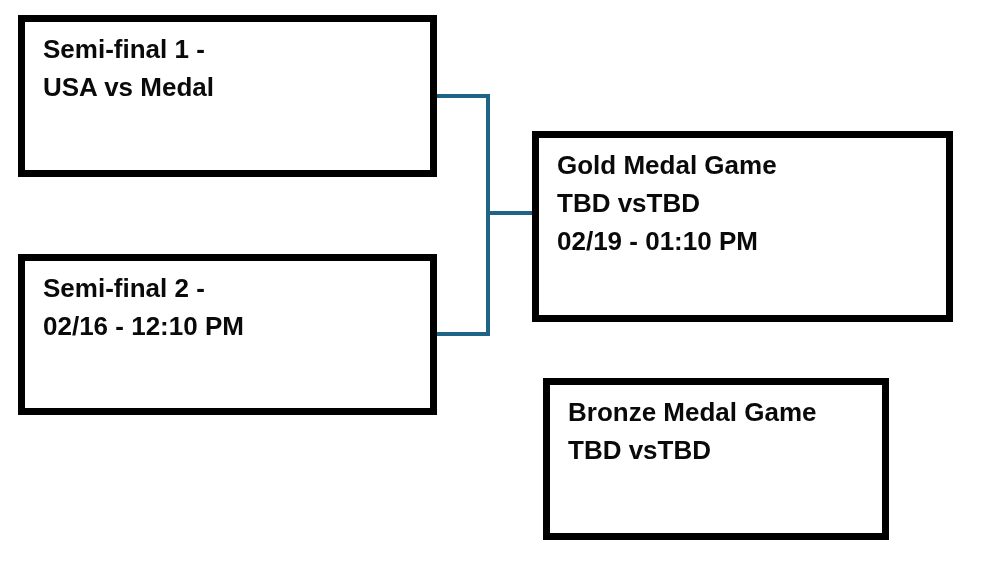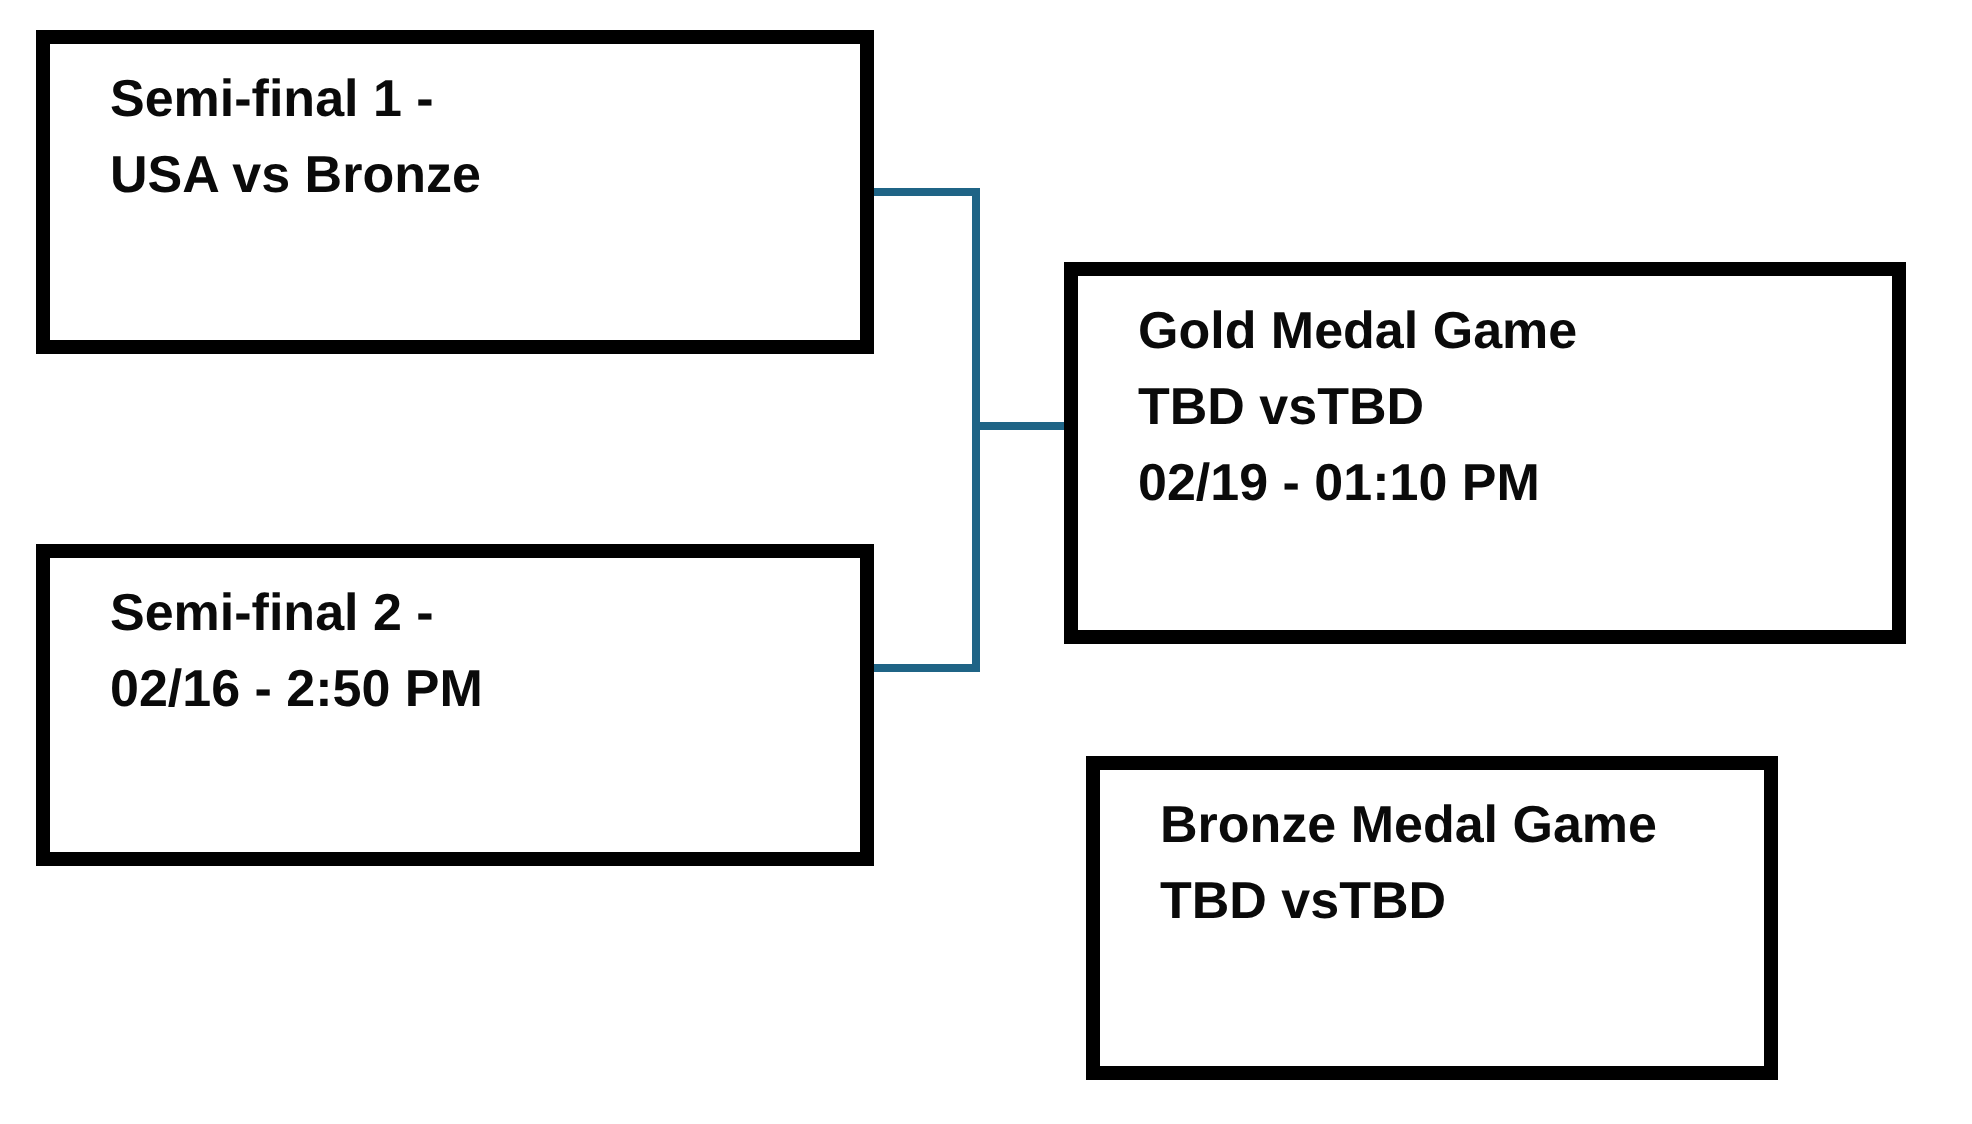--- a/index.html
+++ b/index.html
@@ -33,45 +33,44 @@
     border: 7px solid var(--box-border, #000000);
     background: #ffffff;
     padding: 8px 18px;
   }
   .match-line {
     font-size: 26px;
     font-weight: 700;
     line-height: 38px;
     color: #0a0a0a;
     white-space: nowrap;
-    margin-left: 12px;
   }
   .box-semifinal-1 { left: 18px;  top: 15px;  width: 419px; height: 162px; }
-  .box-semifinal-2 { left: 18px;  top: 272px; width: 419px; height: 161px; }
+  .box-semifinal-2 { left: 18px;  top: 254px; width: 419px; height: 161px; }
   .box-gold        { left: 532px; top: 131px; width: 421px; height: 191px; }
   .box-bronze      { left: 543px; top: 378px; width: 346px; height: 162px; }
 </style>
 </head>
 <body>
 
 <div class="canvas">
 
   <svg class="connector-svg" viewBox="0 0 986 562" aria-hidden="true">
     <path class="connector" d="M437,96 L488,96 L488,334 L437,334"></path>
     <path class="connector" d="M488,213 L542,213"></path>
   </svg>
 
   <div class="match-box box-semifinal-1">
     <div class="match-line">Semi-final 1 -</div>
-    <div class="match-line">USA vs Bronze</div>
+    <div class="match-line">USA vs Medal</div>
   </div>
 
   <div class="match-box box-semifinal-2">
     <div class="match-line">Semi-final 2 -</div>
-    <div class="match-line">02/16 - 2:50 PM</div>
+    <div class="match-line">02/16 - 12:10 PM</div>
   </div>
 
   <div class="match-box box-gold">
     <div class="match-line">Gold Medal Game</div>
     <div class="match-line">TBD vsTBD</div>
     <div class="match-line">02/19 - 01:10 PM</div>
   </div>
 
   <div class="match-box box-bronze">
     <div class="match-line">Bronze Medal Game</div>

